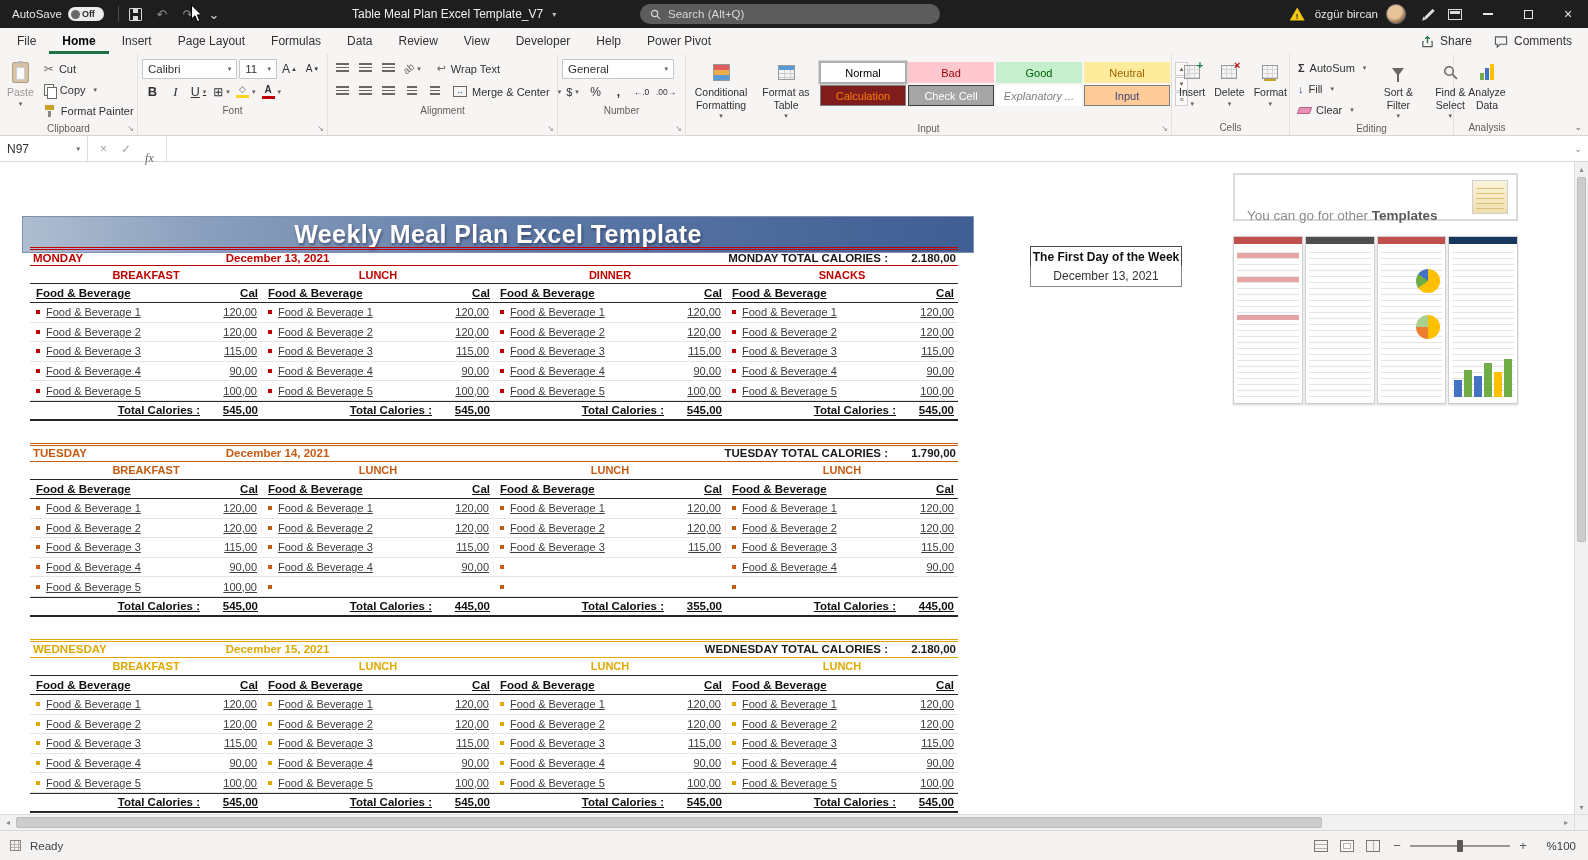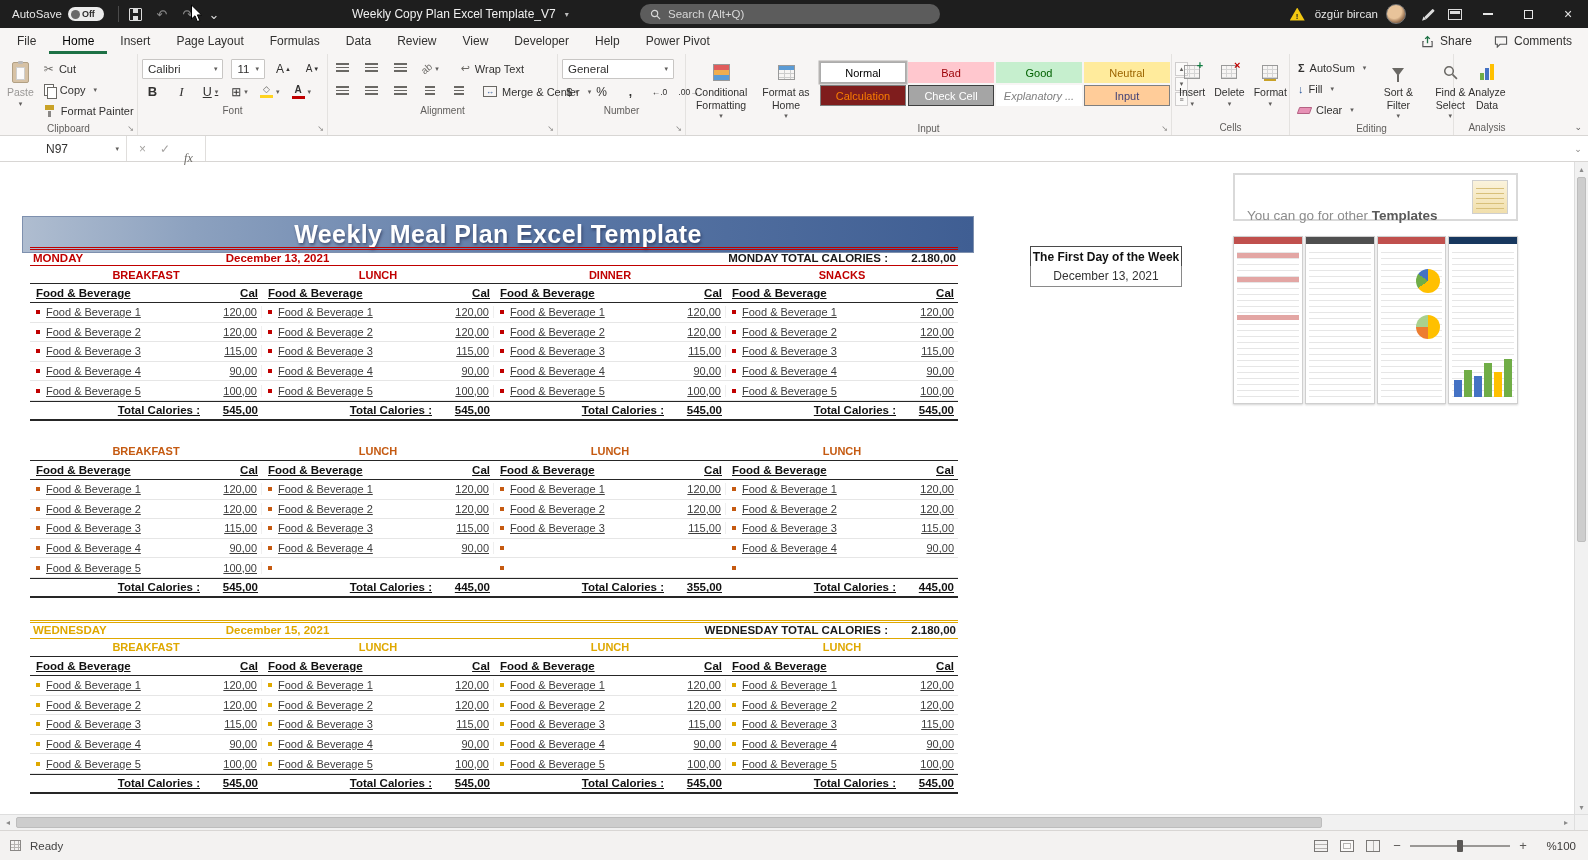--- a/index.html
+++ b/index.html
@@ -32,38 +32,38 @@
 .winbtn{width:40px;height:28px;display:flex;align-items:center;justify-content:center;color:#E6E6E6;}
 .ic-min{width:10px;height:1.4px;background:#E6E6E6;}
 .ic-max{width:9px;height:9px;border:1.2px solid #E6E6E6;}
 .ic-close{font-size:14px;line-height:1;}
 .cursor-svg{position:absolute;left:190px;top:4px;z-index:60;}
 
 
 .tabrow{position:absolute;top:28px;left:0;right:0;height:26px;background:#F7F5F4;display:flex;align-items:center;z-index:10;}
 .tabs{display:flex;align-items:center;height:100%;padding-left:4px;}
 .tab{padding:0 13px;height:100%;display:flex;align-items:center;font-size:12px;color:#323130;white-space:nowrap;}
-.tab.active{font-weight:400;color:#000;box-shadow:inset 0 -3px 0 #1E7145;}
+.tab.active{font-weight:700;color:#000;box-shadow:inset 0 -3px 0 #1E7145;}
 .tab-right{margin-left:auto;display:flex;align-items:center;gap:22px;padding-right:16px;font-size:12px;color:#323130;}
 .tr-btn{display:flex;align-items:center;gap:6px;}
 
 
 .ribbon{position:absolute;top:54px;left:0;right:0;height:82px;background:#F7F5F4;border-bottom:1px solid #D8D6D4;display:flex;z-index:9;}
 .rgroup{display:flex;flex-direction:column;border-right:1px solid #E4E2E0;padding:3px 4px 0;position:relative;flex:0 0 auto;}
 .rg-body{flex:1;display:flex;align-items:flex-start;gap:3px;}
 .rg-label{height:15px;font-size:10px;color:#605E5C;display:flex;align-items:center;justify-content:center;}
 .launcher{position:absolute;right:3px;bottom:2px;font-size:8px;color:#8A8886;line-height:1;}
 .bigbtn{display:flex;flex-direction:column;align-items:center;padding:2px 3px;font-size:10.5px;color:#323130;text-align:center;line-height:1.2;border-radius:2px;}
 .bigbtn .bicon{height:26px;display:flex;align-items:center;justify-content:center;margin-bottom:1px;}
 .bigbtn.dd::after{content:"▾";font-size:7px;color:#605E5C;margin-top:1px;}
 .bb-wrap{width:56px;}
 .vstack{display:flex;flex-direction:column;gap:1px;}
 .smallbtn{display:flex;align-items:center;gap:5px;font-size:11px;height:20px;padding:0 4px;color:#323130;white-space:nowrap;}
 .ddi::after{content:"▾";font-size:7px;color:#605E5C;margin-left:3px;}
-.rrow{display:flex;align-items:center;gap:8px;height:23px;}
+.rrow{display:flex;align-items:center;gap:2px;height:23px;}
 .rg-col{display:flex;flex-direction:column;}
 .combo{display:flex;align-items:center;justify-content:space-between;background:#fff;border:1px solid #C8C6C4;height:20px;font-size:11.5px;padding:0 5px;color:#323130;border-radius:1px;}
 .ca{font-size:7px;color:#605E5C;margin-left:3px;}
 .iconbtn{min-width:21px;height:20px;display:flex;align-items:center;justify-content:center;font-size:12px;color:#323130;padding:0 2px;}
 .gray{color:#9A9896;}
 
 .ic-clipboard{width:17px;height:21px;background:#C7A87B;border:1px solid #8C7349;border-radius:2px;position:relative;opacity:.65;}
 .ic-clipboard::before{content:"";position:absolute;left:3px;right:3px;top:4px;bottom:2px;background:#fff;border:1px solid #BBB;}
 .ic-clipboard::after{content:"";position:absolute;left:5px;right:5px;top:-2px;height:3px;background:#9C9C9C;border-radius:1px;}
 .ic-copy{width:11px;height:13px;position:relative;}
@@ -99,21 +99,21 @@
 .bars-ic i:nth-child(3){height:16px;background:#FFC000;}
 .eraser{width:13px;height:7px;background:#E791B5;border:1px solid #B56183;transform:skewX(-20deg);border-radius:1px;}
 .gal{display:grid;grid-template-columns:repeat(4,86px);grid-auto-rows:21px;gap:2px;margin-top:5px;}
 .stylecell{font-size:11px;display:flex;align-items:center;justify-content:center;border:1px solid transparent;white-space:nowrap;overflow:hidden;background:#fff;}
 .stylecell.sel{box-shadow:0 0 0 1.5px #B5B3B1;}
 .gal-arrows{display:flex;flex-direction:column;gap:1px;margin:5px 0 0 2px;}
 .gal-arrows span{width:13px;height:14px;border:1px solid #D0CECE;background:#FBFAF9;display:flex;align-items:center;justify-content:center;font-size:7px;color:#605E5C;}
 .ribbon-collapse{position:absolute;right:6px;bottom:3px;font-size:9px;color:#605E5C;}
 
 
-.formula-bar{position:absolute;top:136px;left:0;right:0;height:26px;background:#fff;border-bottom:1px solid #D8D6D4;display:flex;align-items:center;z-index:8;padding-left:39px;}
+.formula-bar{position:absolute;top:136px;left:0;right:0;height:26px;background:#fff;border-bottom:1px solid #D8D6D4;display:flex;align-items:center;z-index:8;}
 .name-box{width:88px;height:100%;border-right:1px solid #E0DEDC;display:flex;align-items:center;justify-content:space-between;padding:0 7px;font-size:12px;color:#323130;}
 .fb-btns{display:flex;align-items:center;gap:14px;padding:0 12px;color:#A6A4A2;font-size:12px;border-right:1px solid #E0DEDC;height:100%;}
 .fb-fx{font-family:"Liberation Serif",serif;font-style:italic;color:#6A6864;margin-top:20px;}
 .fb-input{flex:1;height:100%;}
 .fb-expand{width:20px;text-align:center;font-size:9px;color:#8A8886;}
 
 
 .sheet{position:absolute;top:162px;left:0;right:14px;bottom:46px;background:#fff;overflow:hidden;}
 .banner{position:absolute;left:22px;top:18px;width:952px;height:37px;background:linear-gradient(90deg,#AFBDD0 0%,#8CA1BF 18%,#5B78A6 55%,#3F5E93 100%);border:1px solid #7E90AE;display:flex;align-items:center;justify-content:center;color:#fff;font-size:25px;font-weight:700;letter-spacing:.4px;text-shadow:1px 2px 3px rgba(25,30,60,.55);margin-top:36px;}
 .promo{position:absolute;left:1233px;top:11px;width:285px;height:48px;border:2px solid #D9D9D9;background:#fff;display:flex;align-items:center;justify-content:space-between;padding:0 8px 0 12px;}
@@ -218,21 +218,21 @@
     <span class="tb-icon dim">
         <span>↷</span>
       </span>
     <span class="tb-icon">
         <span>⌄</span>
       </span>
     <svg class="cursor-svg" width="13" height="19" viewBox="0 0 13 19">
         <path d="M1.5 1 L1.5 15 L5 11.8 L7.4 17.6 L9.8 16.6 L7.4 10.9 L11.5 10.9 Z" fill="#FFFFFF" stroke="#000000" stroke-width="1"></path>
       </svg>
     <div class="tb-title">
-      <span>Weekly Copy Plan Excel Template_V7</span>
+      <span>Table Meal Plan Excel Template_V7</span>
       <span class="ca">▾</span>
     </div>
     <div class="search-pill">
       <svg width="11" height="11" viewBox="0 0 12 12">
           <circle cx="5" cy="5" r="3.4" fill="none" stroke="#D8D8D8" stroke-width="1.3"></circle>
           <line x1="7.8" y1="7.8" x2="11" y2="11" stroke="#D8D8D8" stroke-width="1.3"></line>
         </svg>
       <span>Search (Alt+Q)</span>
     </div>
     <div class="tb-right">
@@ -449,21 +449,21 @@
                 <i class="cf-o"></i>
                 <i class="cf-b"></i>
               </span>
             </span>
           <span class="bb-wrap">Conditional Formatting</span>
         </div>
         <div class="bigbtn dd">
           <span class="bicon">
               <span class="fat-ic"></span>
             </span>
-          <span class="bb-wrap">Format as Home</span>
+          <span class="bb-wrap">Format as Table</span>
         </div>
         <div class="gal" id="style-gallery">
             <span class="stylecell sel" style="background: rgb(255, 255, 255); color: rgb(0, 0, 0); border: 1px solid rgb(172, 172, 172);">Normal</span>
             <span class="stylecell" style="background: rgb(255, 199, 206); color: rgb(156, 0, 6);">Bad</span>
             <span class="stylecell" style="background: rgb(198, 239, 206); color: rgb(0, 97, 0);">Good</span>
             <span class="stylecell" style="background: rgb(255, 235, 156); color: rgb(156, 101, 0);">Neutral</span>
             <span class="stylecell" style="background: #7f1d1d; color: rgb(250, 125, 0); border: 1px solid rgb(127, 127, 127);">Calculation</span>
             <span class="stylecell" style="background: rgb(165, 165, 165); color: rgb(255, 255, 255); border: 1px solid rgb(63, 63, 63);">Check Cell</span>
             <span class="stylecell" style="background: rgb(255, 255, 255); color: rgb(127, 127, 127); font-style: italic;">Explanatory ...</span>
             <span class="stylecell" style="background: rgb(255, 204, 153); color: rgb(63, 63, 118); border: 1px solid rgb(127, 127, 127);">Input</span>
@@ -689,20 +689,26 @@
             <span class="tot-val">545,00</span>
             <span class="tot-label">Total Calories :</span>
             <span class="tot-val">545,00</span>
             <span class="tot-label">Total Calories :</span>
             <span class="tot-val">545,00</span>
             <span class="tot-label">Total Calories :</span>
             <span class="tot-val">545,00</span>
           </div>
         </div>
         <div class="day-table" style="--dc: #C55A11;">
+          <div class="day-header">
+            <span class="day-name">TUESDAY</span>
+            <span class="day-date">December 14, 2021</span>
+            <span class="day-total-label">TUESDAY TOTAL CALORIES :</span>
+            <span class="day-total">1.790,00</span>
+          </div>
           <div class="sec-row">
             <span class="sec-title">BREAKFAST</span>
             <span class="sec-title">LUNCH</span>
             <span class="sec-title">LUNCH</span>
             <span class="sec-title">LUNCH</span>
           </div>
           <div class="grid colhead">
             <span class="food-h">Food &amp; Beverage</span>
             <span class="cal-h">Cal</span>
             <span class="food-h">Food &amp; Beverage</span>

